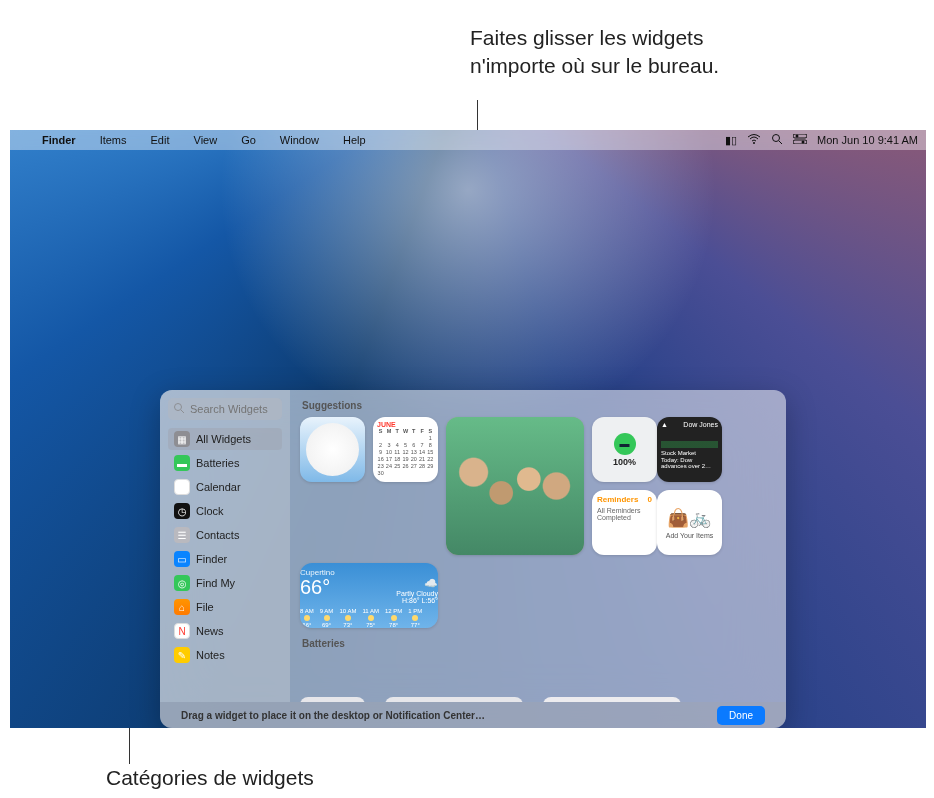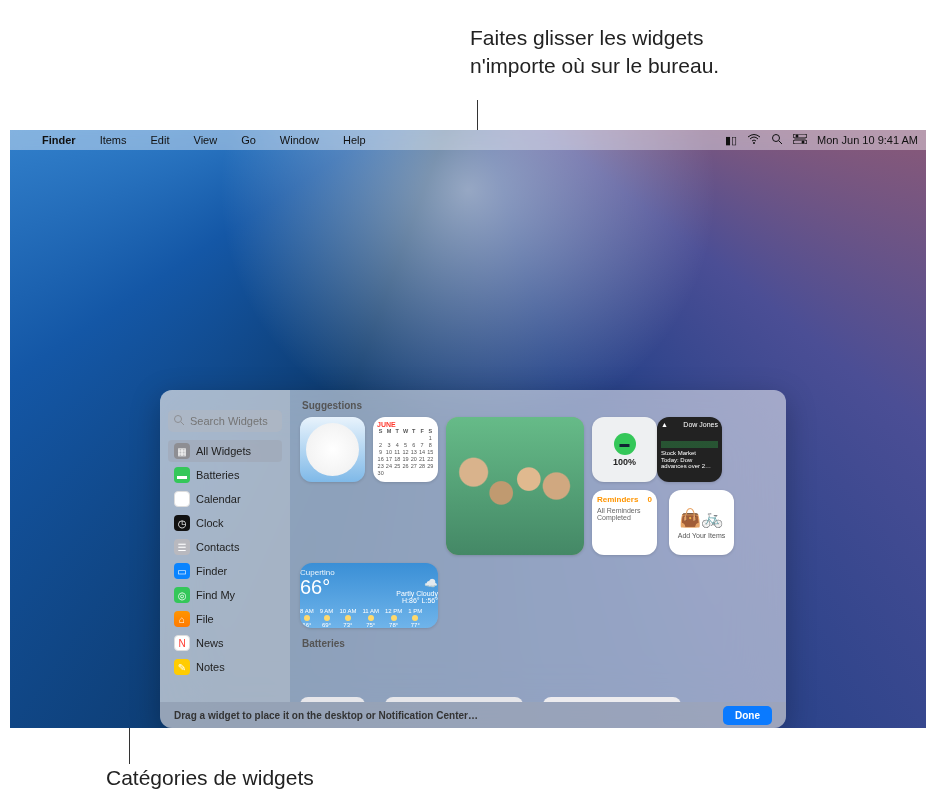--- a/index.html
+++ b/index.html
@@ -65,21 +65,21 @@
   }
   .search {
     width: 100%; height: 22px;
     border-radius: 5px;
     border: none;
     background: rgba(180,184,192,0.5);
     padding: 0 6px 0 22px;
     font-size: 11px; color: #555;
     position: relative;
   }
-  .search-wrap { position: relative; margin-bottom: 6px; margin-top: 12px; }
+  .search-wrap { position: relative; margin-bottom: 6px; }
   .mag { position: absolute; left: 5px; top: 4px; font-size: 12px; color: #666; }
   .cat {
     display: flex; align-items: center; gap: 6px;
     padding: 3px 6px; border-radius: 4px;
     font-size: 11px; color: #222;
     cursor: default;
   }
   .cat.sel { background: rgba(160,165,178,0.55); }
   .cat .ic { width: 16px; height: 16px; border-radius: 4px; display: inline-flex; align-items: center; justify-content: center; font-size: 10px; color: #fff; flex-shrink: 0; }
   .ic-all { background: #8e8e93; }
@@ -149,27 +149,27 @@
   .tips-w .emo{font-size:18px;}
   .tips-w .cap{font-size:7px; color:#555;}
 
   .bat-section { display:flex; gap:20px; margin-top:6px; height:70px; overflow:hidden;}
   .bat-section .bw{ width:65px; height:28px; border-radius:8px; background:#e6e6ea; margin-top:42px; display:flex; align-items:center; justify-content:center;}
   .bat-section .bw2{width:138px;}
   .bat-section .bw3{width:138px; background:#edecef; padding:4px 6px; display:block;}
 
   .footer {
     height: 26px; background: rgba(160,165,178,0.45);
-    display:flex; align-items:center; padding:0 14px;
+    display:flex; align-items:center; padding:0 21px;
     font-size:10px; color:#333; font-weight:600;
     justify-content:space-between;
   }
   .done-btn {
     background:#0a7aff; color:#fff; border:none; border-radius:5px;
-    padding:4px 12px; font-size:10px; font-weight:700;
+    padding:4px 12px; font-size:10px; font-weight:400;
   }
 </style>
 </head>
 <body>
 
 <div class="callout callout-top">Faites glisser les widgets n'importe où sur le bureau.</div>
 <div class="callout callout-bottom">Catégories de widgets</div>
 <div class="leader leader-v1"></div>
 <div class="bracket bracket-t"></div>
 <div class="leader leader-h"></div>
@@ -338,21 +338,21 @@
                 <div style="font-size:7px;display:flex;justify-content:space-between">
                     <span>▲</span>
                     <span>Dow Jones</span>
                   </div>
                 <div class="spark"></div>
                 <div class="tiny">Stock Market</div>
                 <div class="tiny">Today: Dow</div>
                 <div class="tiny">advances over 2…</div>
               </div>
             </div>
-            <div style="display:flex; gap:12px;">
+            <div style="display:flex; gap:0;">
               <div class="w w-sm rem-w">
                 <div class="hd">
                     <span>Reminders</span>
                     <span>0</span>
                   </div>
                 <div class="sub">All Reminders Completed</div>
               </div>
               <div class="w w-sm tips-w">
                 <div class="emo">👜🚲</div>
                 <div class="cap">Add Your Items</div>

